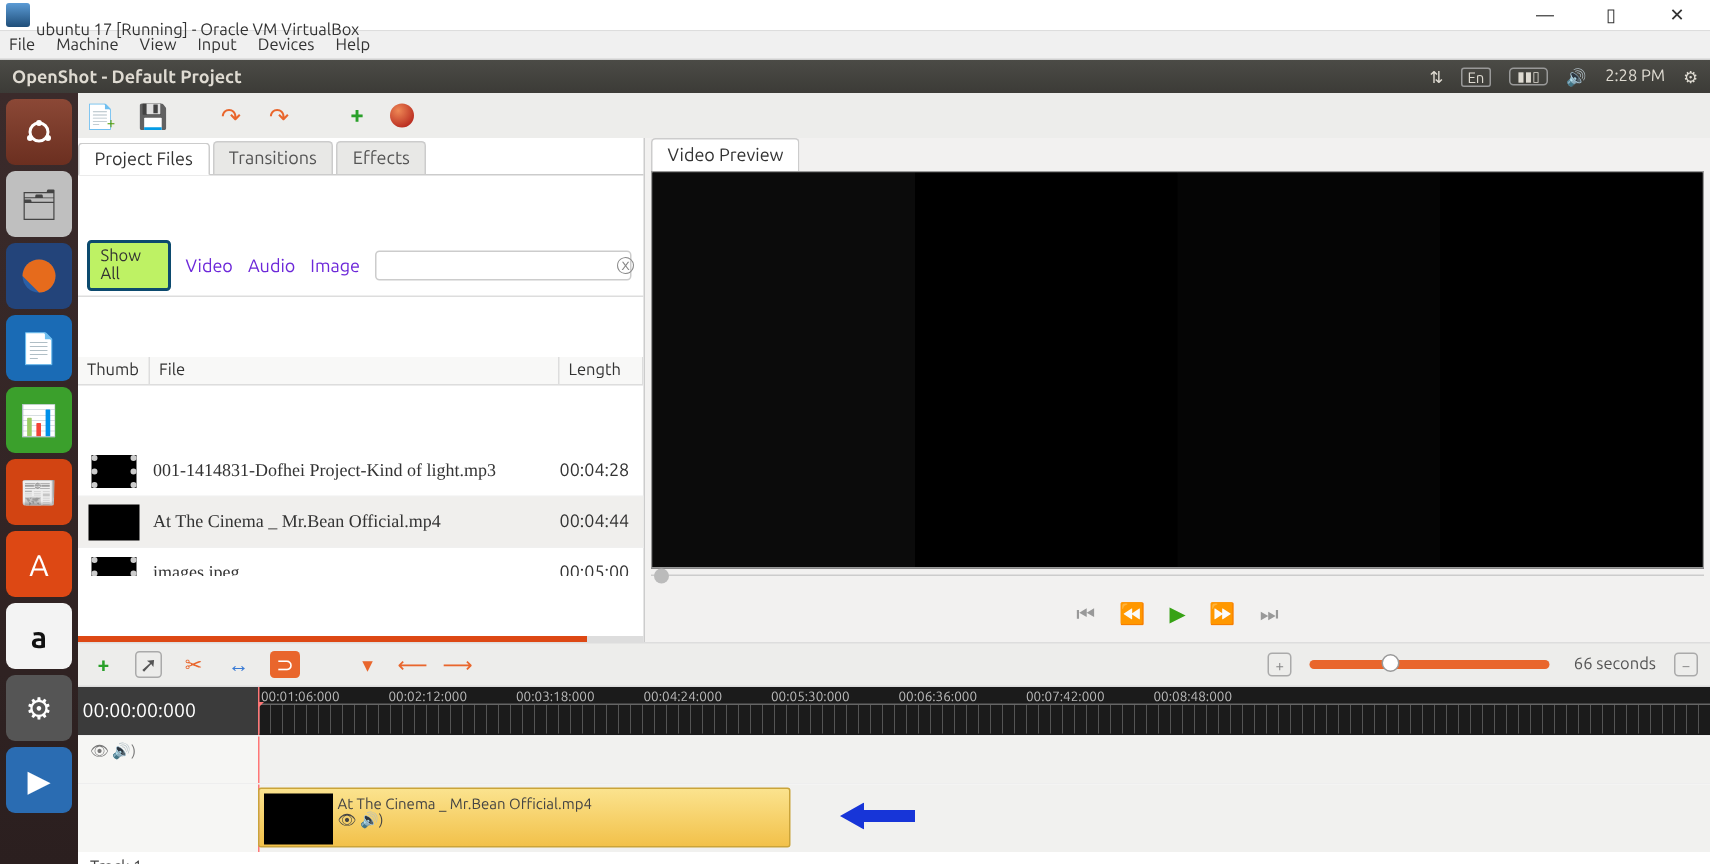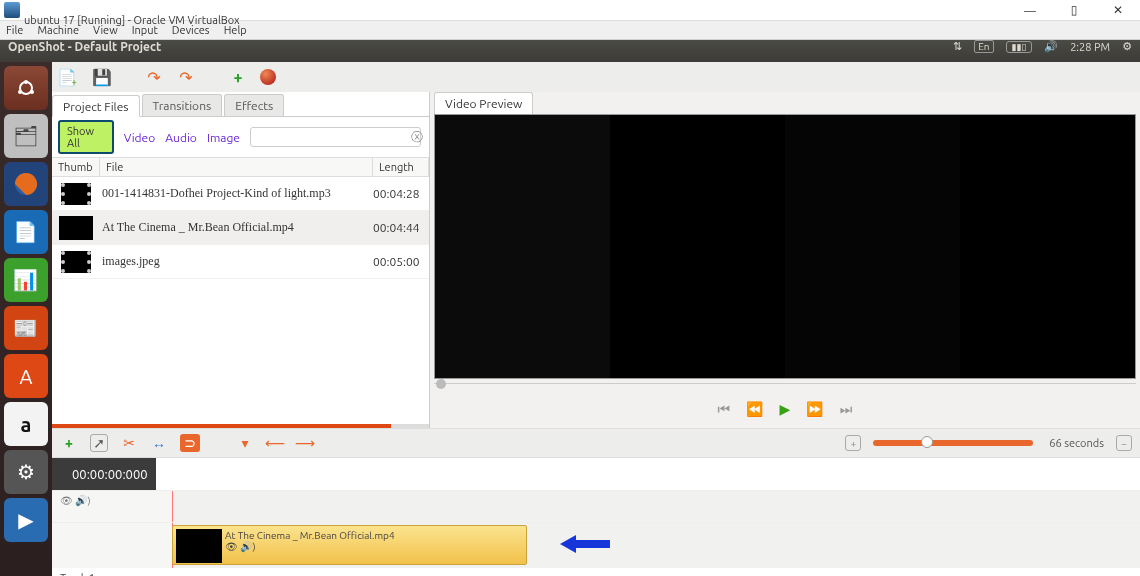--- a/index.html
+++ b/index.html
@@ -8,21 +8,21 @@
 
 .vbox-title { height:21px; background:#fff; display:flex; align-items:center; border-bottom:1px solid #ddd; }
 .vbox-title .vb-icon { width:16px; height:16px; margin:0 4px; background:linear-gradient(#5b9bd5,#1f4e79); border-radius:2px; }
 .vbox-title .t-text { font-size:11px; color:#333;margin-top:20px; }
 .vbox-title .spacer { flex:1; }
 .vbox-title .winctl { width:44px; height:21px; display:flex; align-items:center; justify-content:center; font-size:12px; color:#333; }
 .vbox-menu { height:19px; background:#f0f0f0; display:flex; align-items:center; padding:0 6px; gap:14px; font-size:11px; color:#333; border-bottom:1px solid #d0d0d0;}
 .vbox-menu span { cursor:default; }
 
 
-.ubuntu-bar { height:22px; background:linear-gradient(#4b4b46,#3c3b37); color:#dfdbd2; display:flex; align-items:flex-start; padding:0 8px; font-size:12px;gap:33px; }
+.ubuntu-bar { height:22px; background:linear-gradient(#4b4b46,#3c3b37); color:#dfdbd2; display:flex; align-items:center; padding:0 8px; font-size:12px;gap:33px; }
 .ubuntu-bar .title { font-weight:bold; font-size:12px; color:#dfdbd2;}
 .ubuntu-bar .right { margin-left:auto; display:flex; align-items:center; gap:12px; color:#dfdbd2; font-size:11px;}
 
 
 .main-area { display:flex; height:calc(576px - 21px - 19px - 22px); }
 .launcher { width:52px; background:linear-gradient(#3b2b2b,#2b1f1f); display:flex; flex-direction:column; align-items:center; padding-top:4px; gap:4px; }
 .launcher .tile { width:44px; height:44px; border-radius:6px; display:flex; align-items:center; justify-content:center; font-size:20px; color:#fff; }
 .tile.dash { background:linear-gradient(#8b4836,#6b2f20);} 
 .tile.folder { background:#bfbfbf; color:#444;}
 .tile.firefox { background:#23447a;}
@@ -40,21 +40,21 @@
 .toolbar .tb-ico { width:20px; height:20px; display:flex; align-items:center; justify-content:center; font-size:16px;}
 .tb-ico.new { color:#4e9a06; }
 .tb-ico.save { color:#888; }
 .tb-ico.undo { color:#e9662c; transform:scaleX(-1);}
 .tb-ico.redo { color:#e9662c;}
 .tb-ico.plus { color:#2aa02a; font-weight:bold;}
 .tb-ico.rec { width:16px; height:16px; border-radius:50%; background:radial-gradient(circle at 35% 30%, #e85, #a11);}
 
 .content-row { display:flex; height:336px; }
 
-.proj-panel { width:378px; border-right:1px solid #ccc; display:flex; flex-direction:column; background:#fff;}
+.proj-panel { width:378px; border-right:1px solid #ccc; display:flex; flex-direction:column; background:#fff;gap:40px;}
 .tabs { display:flex; border-bottom:1px solid #ccc; font-size:12px; padding-top:2px;}
 .tabs .tab { padding:4px 10px 3px; border:1px solid #ccc; border-bottom:none; background:#e8e8e6; margin-right:2px; border-radius:3px 3px 0 0; color:#555;}
 .tabs .tab.active { background:#fff; font-weight:normal; color:#333; border-bottom:1px solid #fff; position:relative; top:1px;}
 .filter-row { display:flex; align-items:center; padding:3px 6px; gap:10px; border-bottom:1px solid #ddd; font-size:12px;}
 .filter-row .btn { background:#bef264; border:2px solid #0c4a6e; border-radius:3px; padding:3px 7px; font-size:11px;}
 .filter-row .lbl { color:#6d28d9;}
 .filter-row input { flex:1; border:1px solid #ccc; border-radius:3px; height:20px; padding:0 16px 0 4px; font-size:11px;}
 .filter-row .clear { margin-left:-20px; color:#888; pointer-events:none; }
 .file-header { display:flex; background:#f8f8f7; border-bottom:1px solid #ddd; font-size:11px; color:#333;}
 .file-header div { padding:3px 6px; border-right:1px solid #ddd;}
@@ -90,21 +90,21 @@
 .ti.mark1{color:#e9662c;} .ti.mark2{color:#e9662c;} .ti.mark3{color:#e9662c;}
 .tl-toolbar .spacer { flex:1;}
 .tl-toolbar .zslider { width:160px; height:6px; background:#e9662c; border-radius:3px; position:relative;}
 .tl-toolbar .zslider .zk { width:12px; height:12px; border-radius:6px; background:#fff; border:1px solid #999; position:absolute; left:48px; top:-4px;}
 .tl-toolbar .ztxt { font-size:11px; color:#555; margin-left:4px;}
 .tl-toolbar .sq { width:16px; height:16px; border:1px solid #aaa; border-radius:3px; display:flex;align-items:center;justify-content:center;color:#888;font-size:10px;}
 
 
 .timeline { flex:1; background:#fff; overflow:hidden; font-size:11px; color:#ddd;}
 .ruler-row { display:flex; height:32px;}
-.ruler-row .rlabel { width:104px; background:#3b3b3b; color:#fff; display:flex; align-items:center; padding-left:20px; font-size:13px;}
+.ruler-row .rlabel { width:120px; background:#3b3b3b; color:#fff; display:flex; align-items:center; padding-left:3px; font-size:13px;}
 .ruler-row .ruler { flex:1; background:#1b1b1b; position:relative; overflow:hidden;}
 .ruler .ticklabels { display:flex; color:#bbb; font-size:9px;}
 .ruler .ticklabels span { width:85px; padding-left:2px; padding-top:1px;}
 .ruler .ticks { height:20px; background:repeating-linear-gradient(to right,#555 0 1px, transparent 1px 8px); border-top:1px solid #666;}
 .ruler .playhead { position:absolute; left:0; top:0; bottom:0; width:1px; background:#f77;}
 .ruler .playhead::before { content:''; position:absolute; top:10px; left:-4px; border:4px solid transparent; border-top-color:#f77;}
 
 .track-row { display:flex; height:32px; border-top:1px solid #eee;}
 .track-row .tlabel { width:120px; background:#f6f6f4; padding:4px 8px; color:#555;}
 .track-row .tlabel .tname { font-size:11px; color:#444;margin-top:45px;}
@@ -283,20 +283,34 @@
       <div class="zslider">
           <div class="zk"></div>
         </div>
       <div class="ztxt">66 seconds</div>
       <div class="sq">−</div>
     </div>
 
     <div class="timeline">
       <div class="ruler-row">
         <div class="rlabel">00:00:00:000</div>
+        <div class="ruler">
+          <div class="ticklabels">
+            <span>00:01:06:000</span>
+            <span>00:02:12:000</span>
+            <span>00:03:18:000</span>
+            <span>00:04:24:000</span>
+            <span>00:05:30:000</span>
+            <span>00:06:36:000</span>
+            <span>00:07:42:000</span>
+            <span>00:08:48:000</span>
+          </div>
+          <div class="ticks"></div>
+          <div class="playhead"></div>
+        </div>
       </div>
 
       <div class="track-row">
         <div class="tlabel">
           <div class="ticons"><span>👁</span> <span>🔊)</span></div>
         </div>
         <div class="tbody">
             <div class="phline"></div>
           </div>
       </div>

